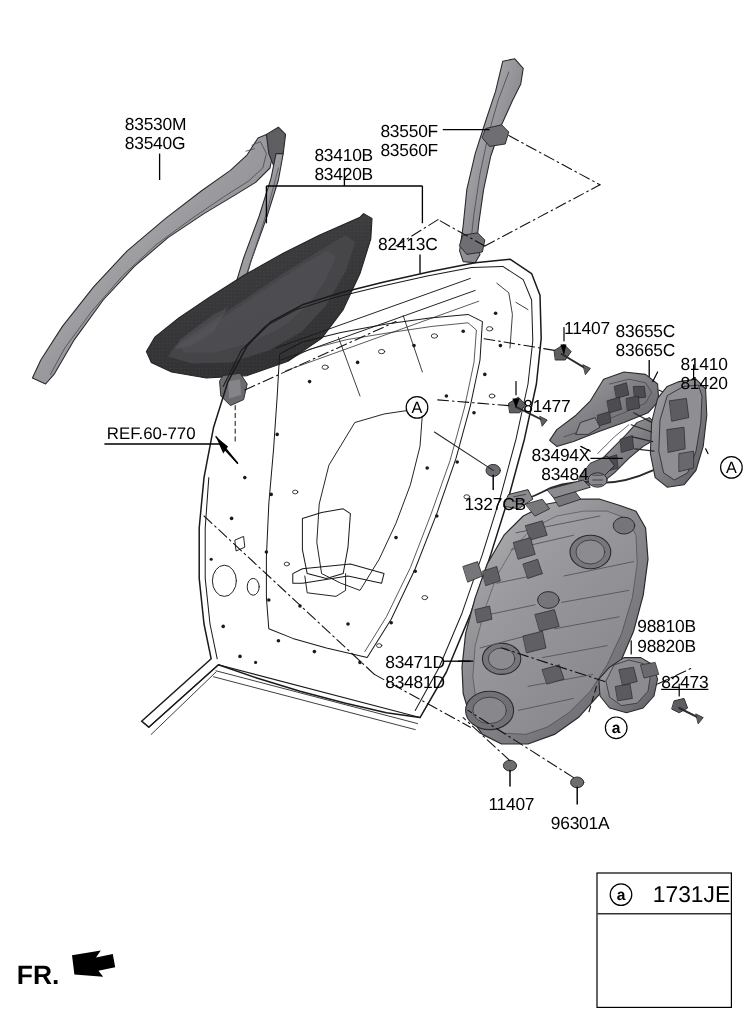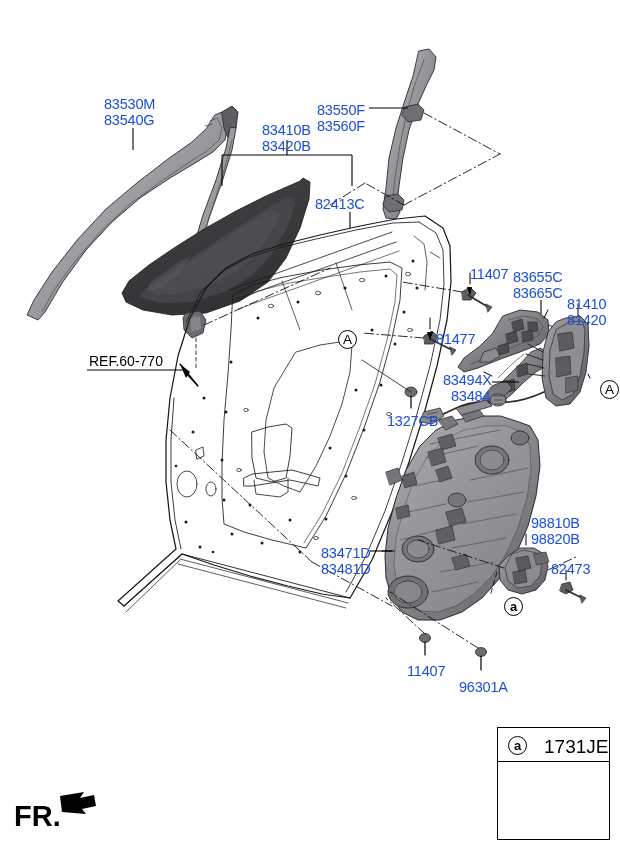--- a/index.html
+++ b/index.html
@@ -1,24 +1,24 @@
 <!DOCTYPE html>
 <html><head>
 <meta charset="utf-8">
 <style>
   html,body{margin:0;padding:0;background:#fff;}
   body{width:620px;height:848px;position:relative;overflow:hidden;
        font-family:"Liberation Sans",sans-serif;color:#000;}
   #stage{position:absolute;left:0;top:0;width:620px;height:848px;}
   #art{position:absolute;left:0;top:0;}
   .lbl{position:absolute;font-size:14.5px;line-height:15.5px;letter-spacing:-0.2px;
-       white-space:pre;color:#1d4ed8;font-weight:400;}
+       white-space:pre;color:#000000;font-weight:400;}
   .lbl.two{line-height:16px;}
   .ref{position:absolute;font-size:14px;white-space:pre;}
-  .fr{position:absolute;font-size:29px;font-weight:700;letter-spacing:0px;}
+  .fr{position:absolute;font-size:22px;font-weight:700;letter-spacing:0px;}
   .legend{position:absolute;border:1.4px solid #000;background:#fff;box-sizing:border-box;}
   .legend-hd{position:absolute;left:0;top:0;right:0;height:34px;
              border-bottom:1.4px solid #000;box-sizing:border-box;}
   .legend-code{position:absolute;left:46px;top:8px;font-size:19px;letter-spacing:0px;}
   .circ{position:absolute;border:1.5px solid #000;border-radius:50%;
         display:flex;align-items:center;justify-content:center;
         font-size:13.5px;background:#fff;box-sizing:border-box;}
 </style>
 </head>
 <body>
@@ -445,21 +445,21 @@
   <div class="lbl" style="left:436px;top:312px;margin-top:20px;">81477</div>
 
   <div class="lbl two" style="left:443px;top:372px;"><span>83494X</span><br><span style="margin-left:8px;display:inline-block">83484</span></div>
 
   <div class="lbl" style="left:387px;top:414px;">1327CB</div>
 
   <div class="lbl two" style="left:321px;top:545px;text-align:right;"><span>83471D</span><br><span>83481D</span></div>
 
   <div class="lbl two" style="left:531px;top:515px;"><span>98810B</span><br><span>98820B</span></div>
 
-  <div class="lbl" style="left:551px;top:562px;">82473</div>
+  <div class="lbl" style="left:551px;top:562px;text-decoration:underline;">82473</div>
 
   <div class="lbl" style="left:407px;top:664px;">11407</div>
 
   <div class="lbl" style="left:459px;top:680px;">96301A</div>
 
   <div class="ref" style="left:89px;top:353px;">REF.60-770</div>
 
   <div class="circ" style="left:338px;top:330px;width:19px;height:19px;">A</div>
   <div class="circ" style="left:600px;top:380px;width:19px;height:19px;">A</div>
   <div class="circ" style="left:504px;top:597px;width:19px;height:19px;font-weight:700;font-size:13px;">a</div>

